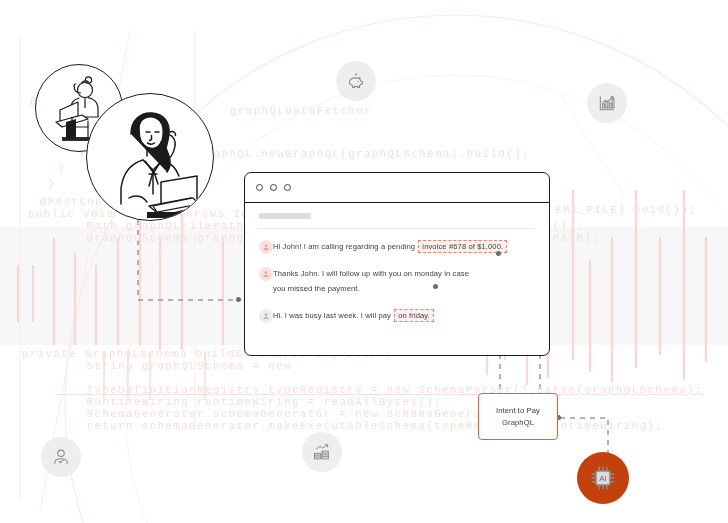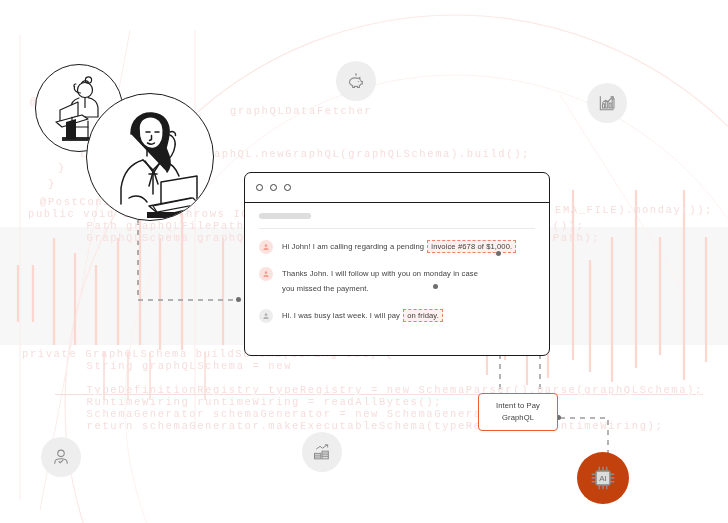--- a/index.html
+++ b/index.html
@@ -46,21 +46,21 @@
   }
   .titlebar {
     height:30px; border-bottom:1.7px solid #1b1b1b;
     display:flex; align-items:center; padding-left:11px; gap:7px;
   }
   .dot { width:7px; height:7px; border-radius:50%; border:1.4px solid #404040; }
   .win-body { padding:10px 14px 0 14px; }
   .placeholder-bar { width:52px; height:6px; border-radius:3px; background:#dedede; margin-bottom:9px; }
   .divider { height:1px; background:#eaeaea; margin:0 0 10px 0; }
 
-  .msg { display:flex; align-items:flex-start; gap:9px; margin-bottom:12px; }
+  .msg { display:flex; align-items:flex-start; margin-bottom:12px; }
   .avatar { width:14px; height:14px; border-radius:50%; flex:0 0 14px; display:flex; align-items:center; justify-content:center; margin-top:1px;}
   .avatar.pink { background:#fbe2df; }
   .avatar.gray { background:#ededed; }
   .avatar svg { display:block; }
   .msg-text { font-size:7.6px; line-height:15px; color:#3e3e3e; letter-spacing:.1px; }
 
   .hl {
     display:inline-block;
     border:1px dashed #f08166;
     background:#fdf0ee;
@@ -68,21 +68,21 @@
     padding:0px 3px;
     margin:0 1px;
     line-height:11px;
   }
 
   
   .anno-dot { position:absolute; width:5px; height:5px; border-radius:50%; background:#6e6e6e; }
 
   
   .intent-box {
-    position:absolute; left:478px; top:393px; width:80px; height:38px;
+    position:absolute; left:478px; top:393px; width:80px; height:47px;
     border:1.4px solid #ec5c35; border-radius:4px; background:#ffffff;
     display:flex; align-items:center; justify-content:center;
     text-align:center;
   }
   .intent-label { font-size:7.6px; line-height:12px; color:#3b3b3b; letter-spacing:.1px; }
 </style>
 </head>
 <body>
 
 <div id="stage">
@@ -152,21 +152,21 @@
     <div class="code-line" style="left:28px; top:208px;">public void init() throws IOException {</div>
     <div class="code-line" style="left:55px; top:220px;">    Path graphQLFilePath = Paths.get(GRAPHQL_SCHEMA_FILE).toURI());</div>
     <div class="code-line" style="left:55px; top:232px;">    GraphQLSchema graphQLSchema = buildSchema(graphQLSchemaFilePath);</div>
     <div class="code-line" style="left:22px; top:348px;">private GraphQLSchema buildSchema(String sdl) {</div>
     <div class="code-line" style="left:55px; top:360px;">    String graphQLSchema = new</div>
     <div class="code-line" style="left:55px; top:384px;text-decoration:underline;">    TypeDefinitionRegistry typeRegistry = new SchemaParser().parse(graphQLSchema);</div>
     <div class="code-line" style="left:55px; top:396px;">    RuntimeWiring runtimeWiring = readAllBytes();</div>
     <div class="code-line" style="left:55px; top:408px;">    SchemaGenerator schemaGenerator = new SchemaGenerator();</div>
     <div class="code-line" style="left:55px; top:420px;">    return schemaGenerator.makeExecutableSchema(typeRegistry, runtimeWiring);</div>
     <div class="code-line" style="left:208px; top:105px;margin-left:22px;">graphQLDataFetcher</div>
-    <div class="code-line" style="left:555px; top:204px;">EMA_FILE).monday());</div>
+    <div class="code-line" style="left:555px; top:204px;">EMA_FILE).void());</div>
   </div>
 
   <div class="bubble" style="left:336px; top:61px; width:40px; height:40px;">
     <span>
       <svg width="20" height="20" viewBox="0 0 24 24" fill="none" stroke="#8c8c8c" stroke-width="1.3">
         <path d="M12 4.2v1.6M11 3.6h2"></path>
         <path d="M4.2 13.4c0-3.2 3.2-5.2 7-5.2 1.3 0 2.5.25 3.5.68l1.9-1.1v2.2c.9.7 1.5 1.6 1.7 2.6h1.3v3.1h-1.6a5.3 5.3 0 0 1-1.9 2v2.1h-2.3v-1.3a9.8 9.8 0 0 1-3.6 0v1.3H8v-2.1c-2.3-1-3.8-2.8-3.8-4.3z"></path>
         <circle cx="14.8" cy="12.6" r=".75" fill="#8c8c8c" stroke="none"></circle>
       </svg>
     </span>

